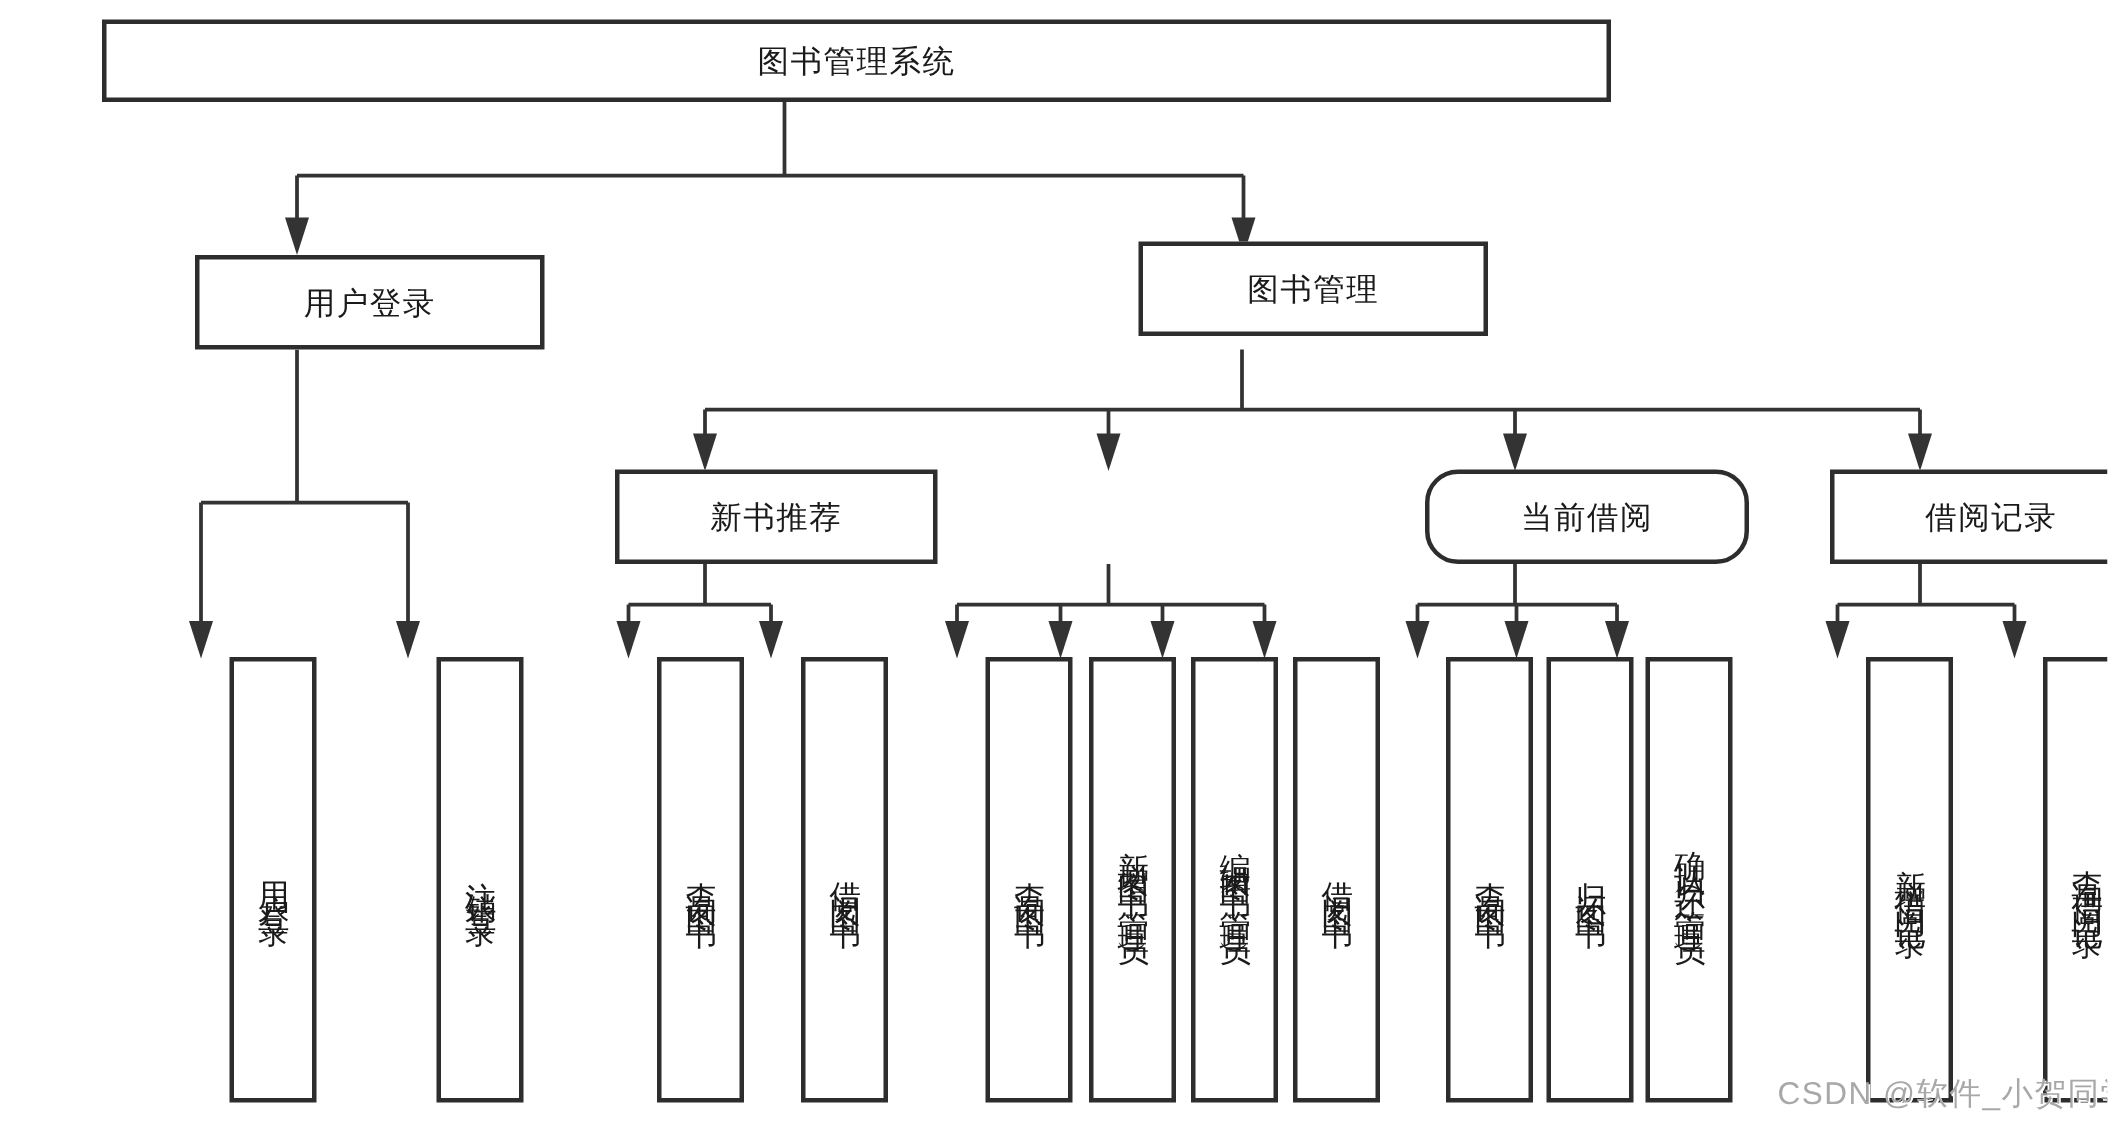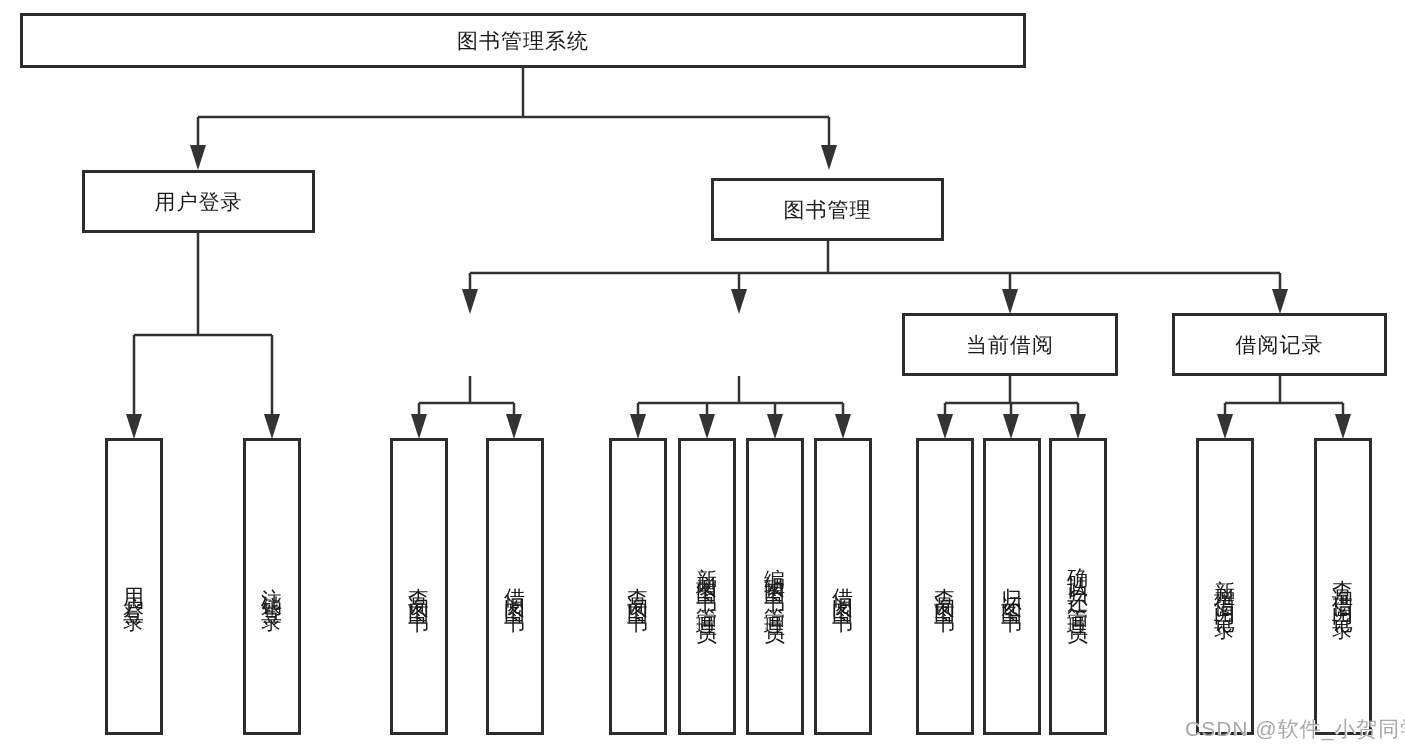--- a/index.html
+++ b/index.html
@@ -22,20 +22,21 @@
   }
   .box {
     position: absolute;
     box-sizing: border-box;
     border: 3px solid #2d2d2d;
     background: #ffffff;
     display: flex;
     align-items: center;
     justify-content: center;
     color: #1a1a1a;
+    margin-left: 48px;
   }
   .h-box {
     font-size: 21px;
     letter-spacing: 1px;
     white-space: nowrap;
   }
   .root-box {
     left: 20px; top: 13px;
     width: 1006px; height: 55px;
     border-width: 3px;
@@ -107,25 +108,28 @@
     </g>
   </svg>
 
   <div class="box h-box root-box">
     <span>图书管理系统</span>
   </div>
 
   <div class="box h-box" style="left:82px; top:170px; width:233px; height:63px;">
     <span>用户登录</span>
   </div>
-  <div class="box h-box" style="left:711px; top:178px; width:233px; height:63px;">
+  <div class="box h-box" style="left:711px; top:161px; width:233px; height:63px;">
     <span>图书管理</span>
   </div>
 
-  <div class="box h-box" style="left:902px; top:313px; width:216px; height:63px;">
+  <div class="box h-box" style="left:362px; top:313px; width:215px; height:63px;">
+    <span>新书推荐</span>
+  </div>
+  <div class="box h-box" style="left:902px; top:313px; width:216px; height:63px;border-radius:22px;">
     <span>当前借阅</span>
   </div>
   <div class="box h-box" style="left:1172px; top:313px; width:215px; height:63px;">
     <span>借阅记录</span>
   </div>
 
   <div class="box v-box" style="left:105px;">
     <span>用户登录</span>
   </div>
   <div class="box v-box" style="left:243px;">

